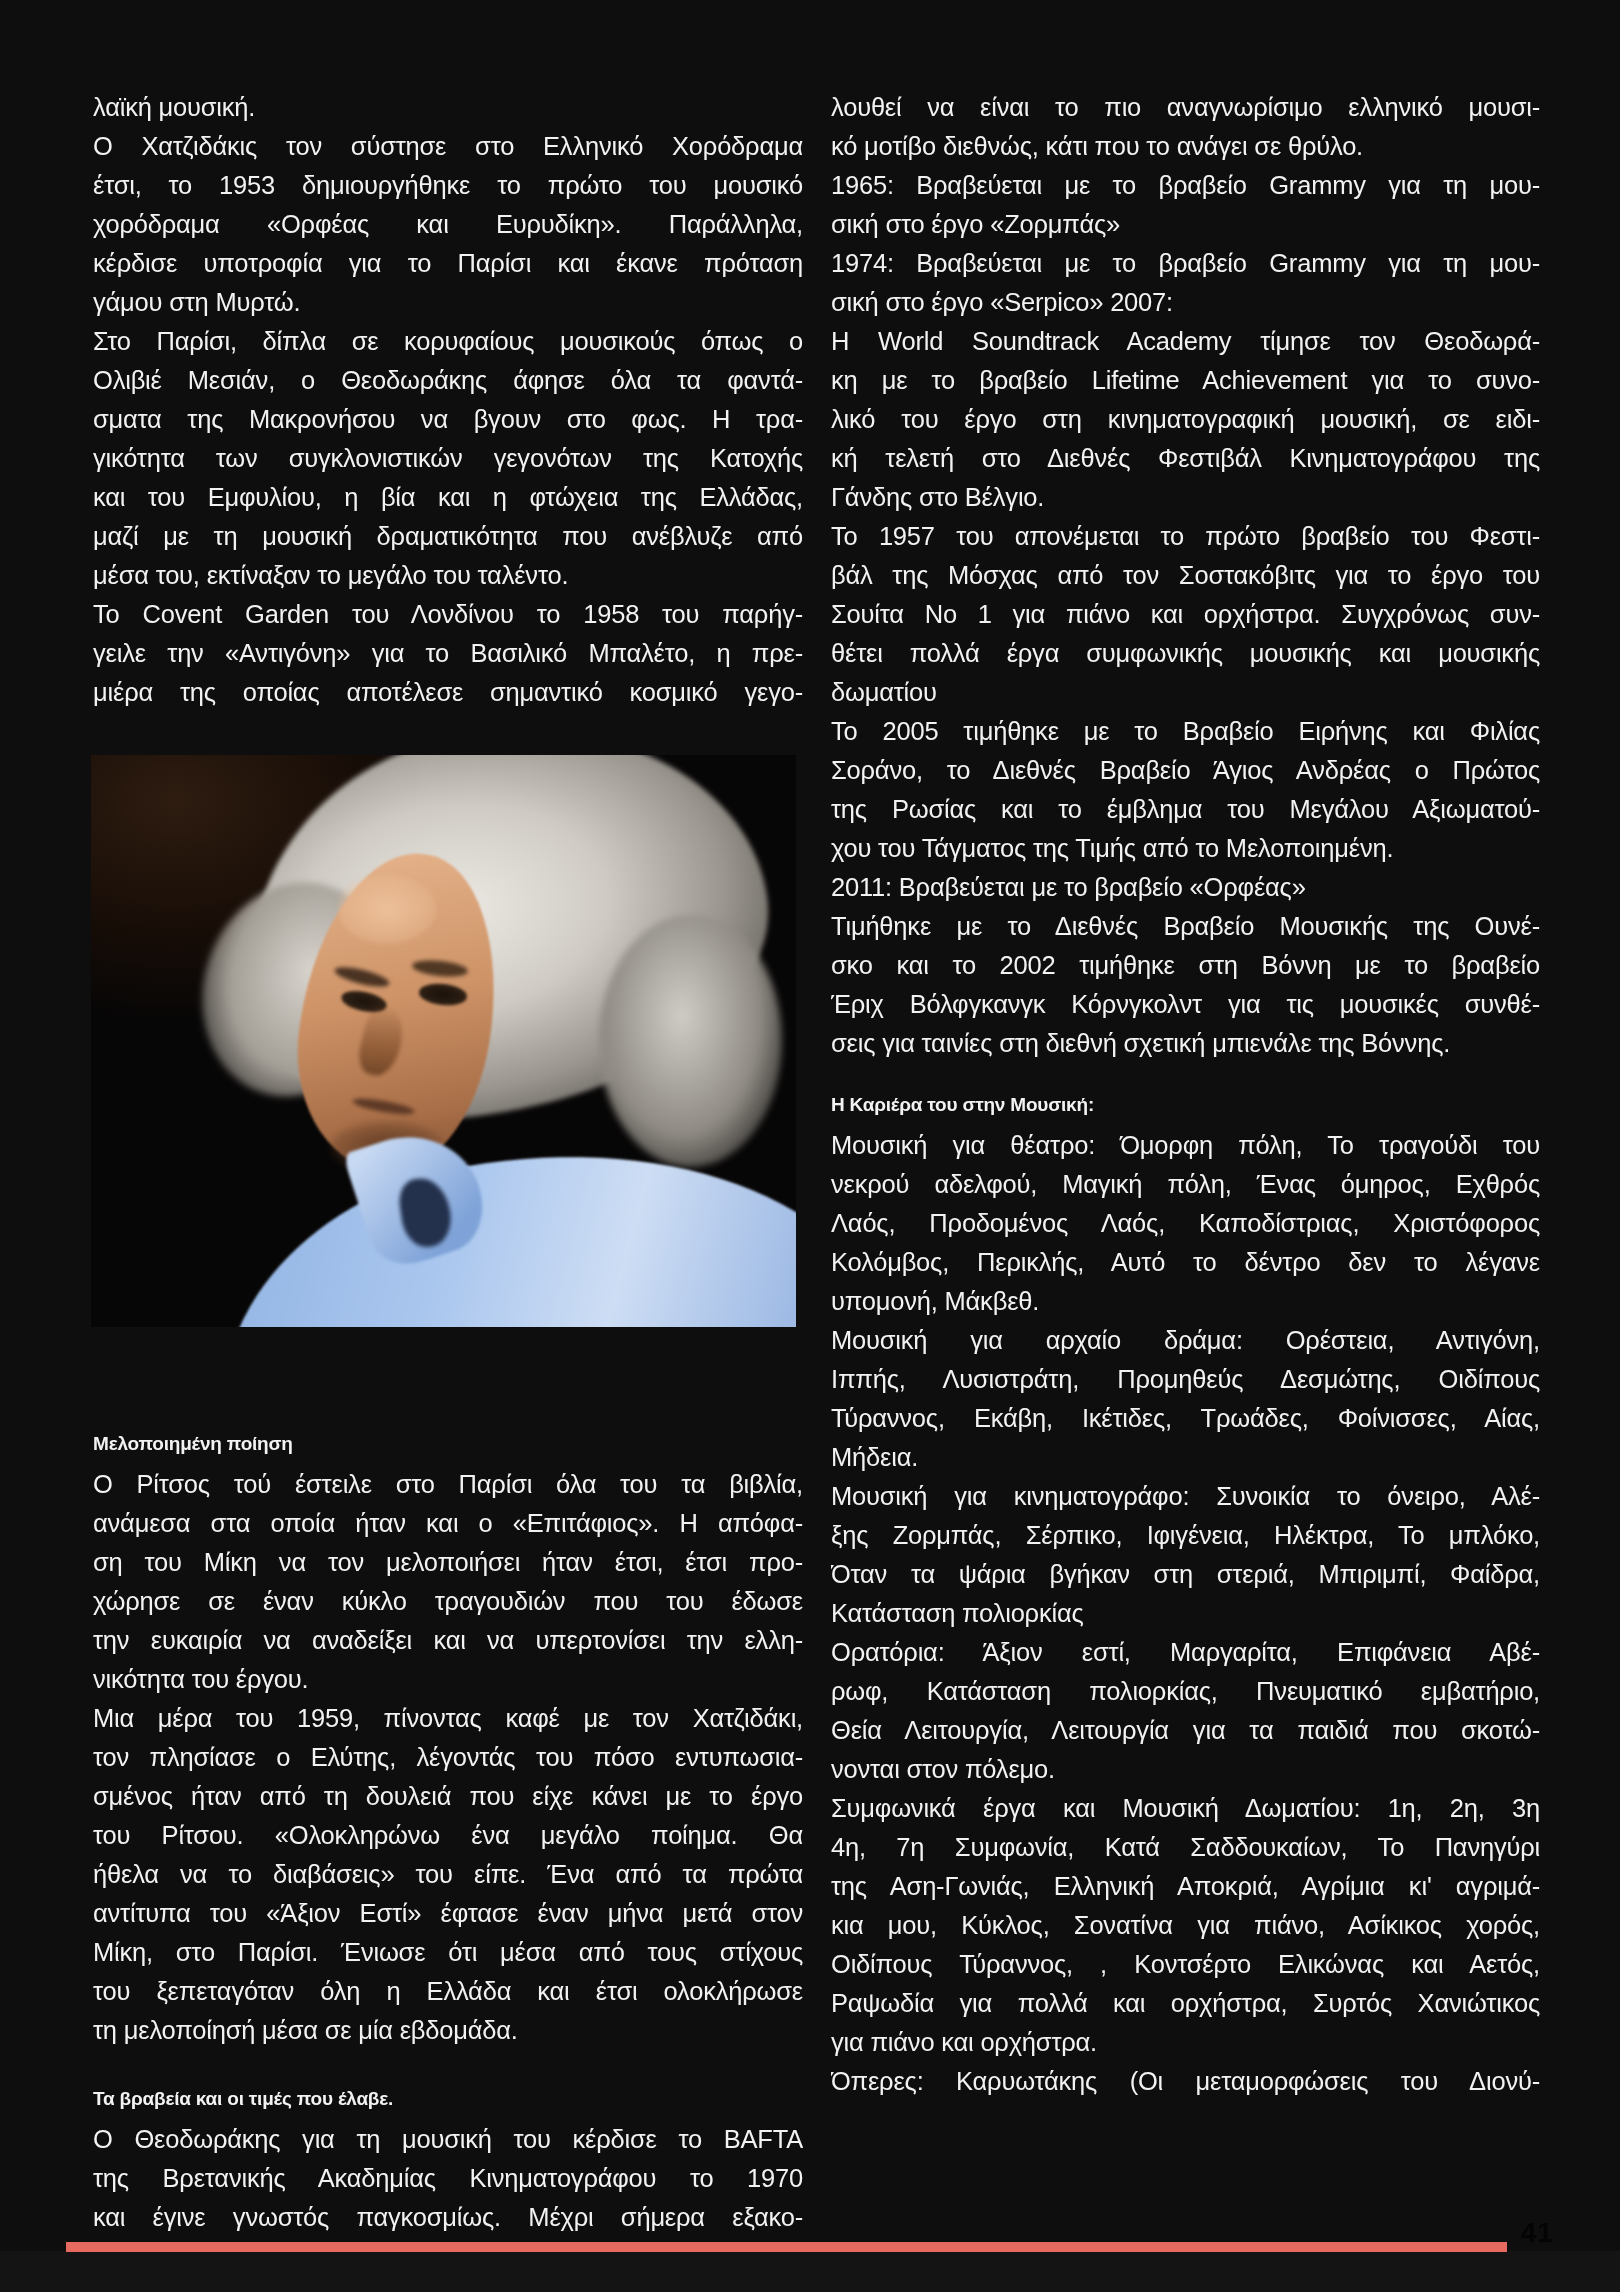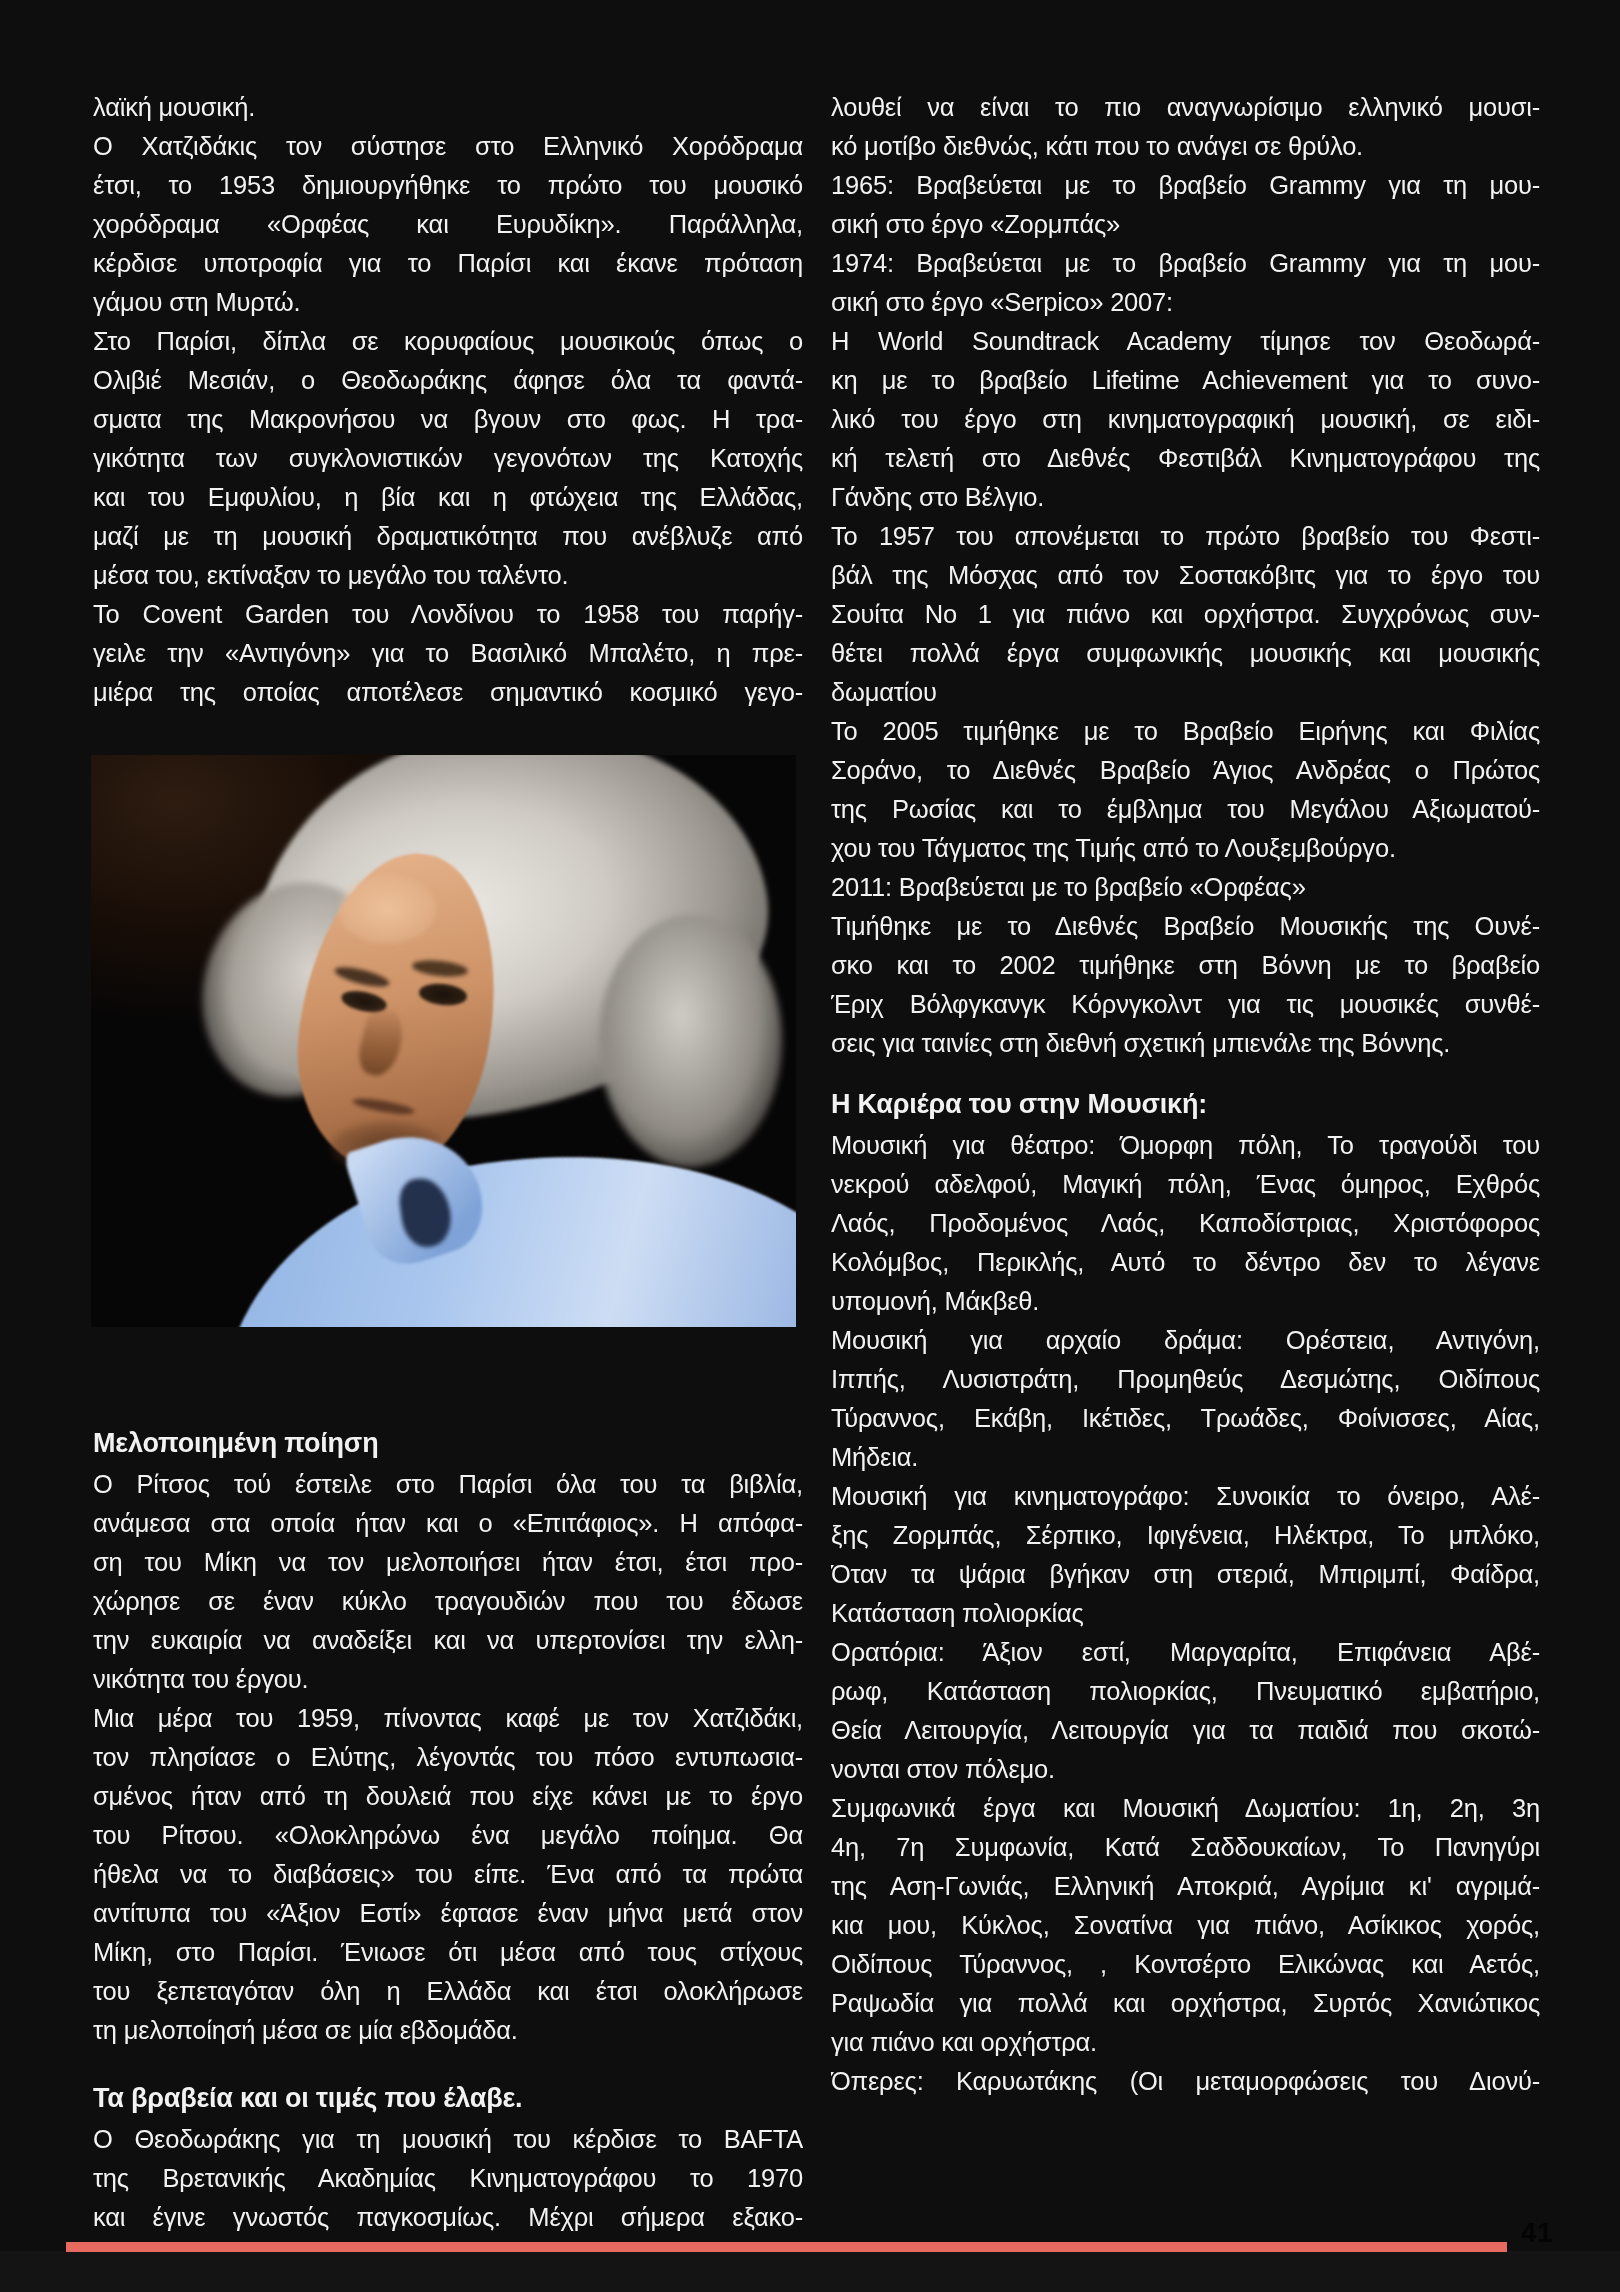--- a/index.html
+++ b/index.html
@@ -2,21 +2,21 @@
 <html><head>
 <meta charset="utf-8">
 <style>
   html,body{margin:0;padding:0;background:#0e0e0e;}
   body{width:1620px;height:2293px;position:relative;overflow:hidden;
        font-family:"Liberation Sans","DejaVu Sans",sans-serif;color:#f2f2f2;}
   .col{position:absolute;font-size:25.5px;line-height:39px;letter-spacing:-0.2px;}
   .para{margin:0;}
   .line{text-align:justify;text-align-last:justify;overflow:hidden;white-space:nowrap;}
   .line.end{text-align-last:left;}
-  .heading{font-weight:bold;font-size:27px;line-height:39px;}
+  .heading{font-weight:bold;font-size:19px;line-height:39px;}
   #left-top{left:93px;top:88px;width:710px;}
   #left-lower{left:93px;top:1424px;width:710px;}
   #right-col{left:831px;top:88px;width:709px;}
   #h-awards{margin-top:29px;margin-bottom:2px;}
   #h-career{margin-top:21.6px;margin-bottom:2px;}
   #h-melo{margin-bottom:2px;}
 
   
   #photo{position:absolute;left:91px;top:755px;width:705px;height:572px;overflow:hidden;
          background:radial-gradient(ellipse 412px 294px at 12% 8%, #2e1c10 0%, #170d07 45%, #070606 75%),#070606;}
@@ -172,21 +172,21 @@
         <div class="line">Το 1957 του απονέμεται το πρώτο βραβείο του Φεστι-</div>
         <div class="line">βάλ της Μόσχας από τον Σοστακόβιτς για το έργο του</div>
         <div class="line">Σουίτα Νο 1 για πιάνο και ορχήστρα. Συγχρόνως συν-</div>
         <div class="line">θέτει πολλά έργα συμφωνικής μουσικής και μουσικής</div>
         <div class="line end">δωματίου</div>
       </div>
       <div class="para">
         <div class="line">Το 2005 τιμήθηκε με το Βραβείο Ειρήνης και Φιλίας</div>
         <div class="line">Σοράνο, το Διεθνές Βραβείο Άγιος Ανδρέας ο Πρώτος</div>
         <div class="line">της Ρωσίας και το έμβλημα του Μεγάλου Αξιωματού-</div>
-        <div class="line end">χου του Τάγματος της Τιμής από το Λουξεμβούργο.</div>
+        <div class="line end">χου του Τάγματος της Τιμής από το Μελοποιημένη.</div>
       </div>
       <div class="para">
         <div class="line end">2011: Βραβεύεται με το βραβείο «Ορφέας»</div>
       </div>
       <div class="para">
         <div class="line">Τιμήθηκε με το Διεθνές Βραβείο Μουσικής της Ουνέ-</div>
         <div class="line">σκο και το 2002 τιμήθηκε στη Βόννη με το βραβείο</div>
         <div class="line">Έριχ Βόλφγκανγκ Κόρνγκολντ για τις μουσικές συνθέ-</div>
         <div class="line end">σεις για ταινίες στη διεθνή σχετική μπιενάλε της Βόννης.</div>
       </div>

